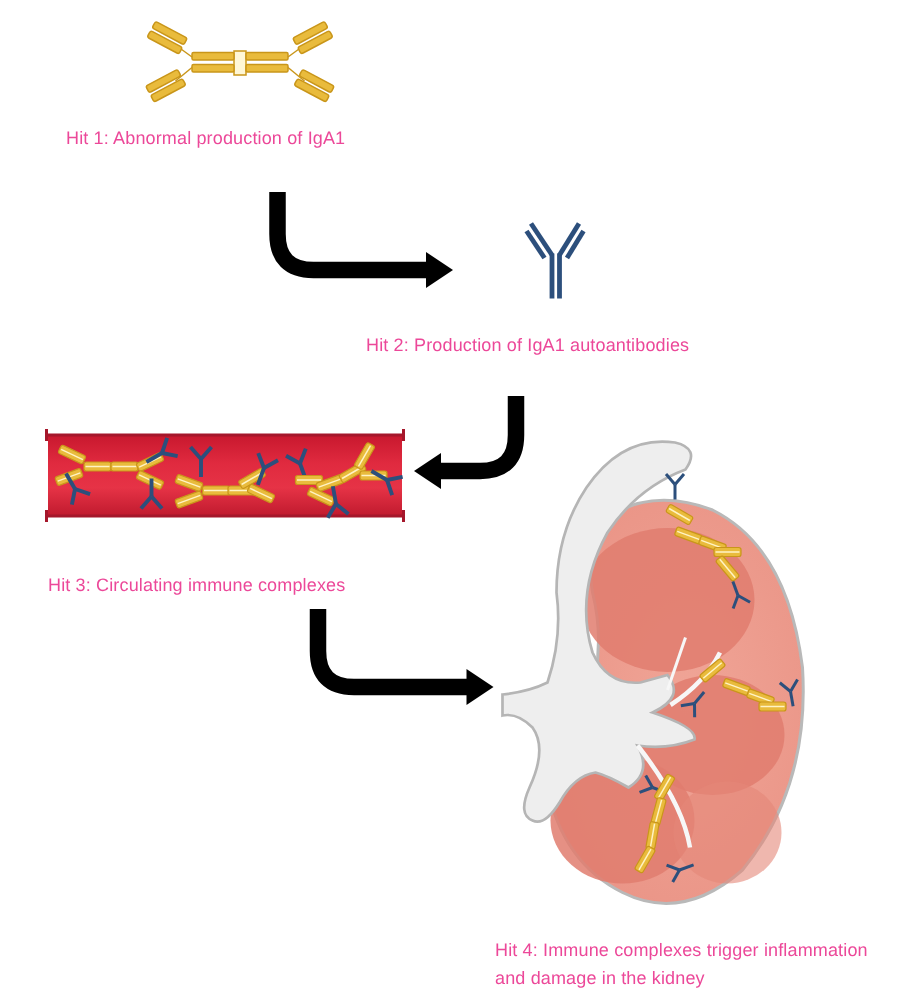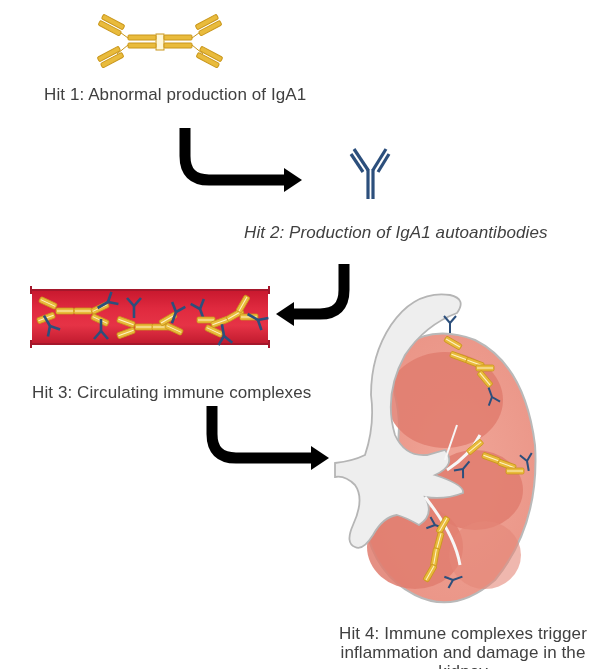--- a/index.html
+++ b/index.html
@@ -1,19 +1,19 @@
 <!DOCTYPE html>
 <html><head>
 <meta charset="utf-8">
 <style>
   html, body { margin: 0; padding: 0; background: #ffffff; }
   body { width: 600px; height: 669px; position: relative; overflow: hidden;
          font-family: "Liberation Sans", "DejaVu Sans", sans-serif; color: #3a3a3a; }
-  .label { position: absolute; font-size: 17px; color: #404040; white-space: nowrap; letter-spacing: 0.1px; }
-  .label-center { text-align: center; white-space: normal; line-height: 19px; }
+  .label { position: absolute; font-size: 12px; color: #ec4899; white-space: nowrap; letter-spacing: 0.1px; }
+  .label-center { text-align: left; white-space: normal; line-height: 19px; }
   svg { position: absolute; overflow: visible; }
 </style>
 </head>
 <body>
 
 <svg width="0" height="0" style="position:absolute">
   <defs>
 
     <g id="yseg">
       <rect x="-9" y="-3" width="18" height="6" rx="1.5" fill="#e9bb3c" stroke="#c9961a" stroke-width="0.8"></rect>
@@ -80,21 +80,21 @@
 <svg style="left:350px; top:143px;" width="40" height="58" viewBox="0 0 40 58">
   <g stroke="#2c4f7c" stroke-width="3.2" stroke-linecap="butt" fill="none">
     <line x1="18" y1="26" x2="18" y2="56"></line>
     <line x1="23" y1="26" x2="23" y2="56"></line>
     <line x1="18" y1="27" x2="4" y2="6"></line>
     <line x1="13" y1="29" x2="1" y2="11"></line>
     <line x1="23" y1="27" x2="36" y2="6"></line>
     <line x1="28" y1="29" x2="39" y2="11"></line>
   </g>
 </svg>
-<div class="label" style="left:244px; top:223px;font-style:italic;">Hit 2: Production of IgA1 autoantibodies</div>
+<div class="label" style="left:244px; top:223px;">Hit 2: Production of IgA1 autoantibodies</div>
 
 <svg style="left:28px; top:282px;" width="245" height="70" viewBox="0 0 245 70">
   <defs>
     <linearGradient id="vesselGrad" x1="0" y1="0" x2="0" y2="1">
       <stop offset="0" stop-color="#c8182e"></stop>
       <stop offset="0.35" stop-color="#e02a3f"></stop>
       <stop offset="0.65" stop-color="#e63346"></stop>
       <stop offset="1" stop-color="#c01a2e"></stop>
     </linearGradient>
   </defs>

